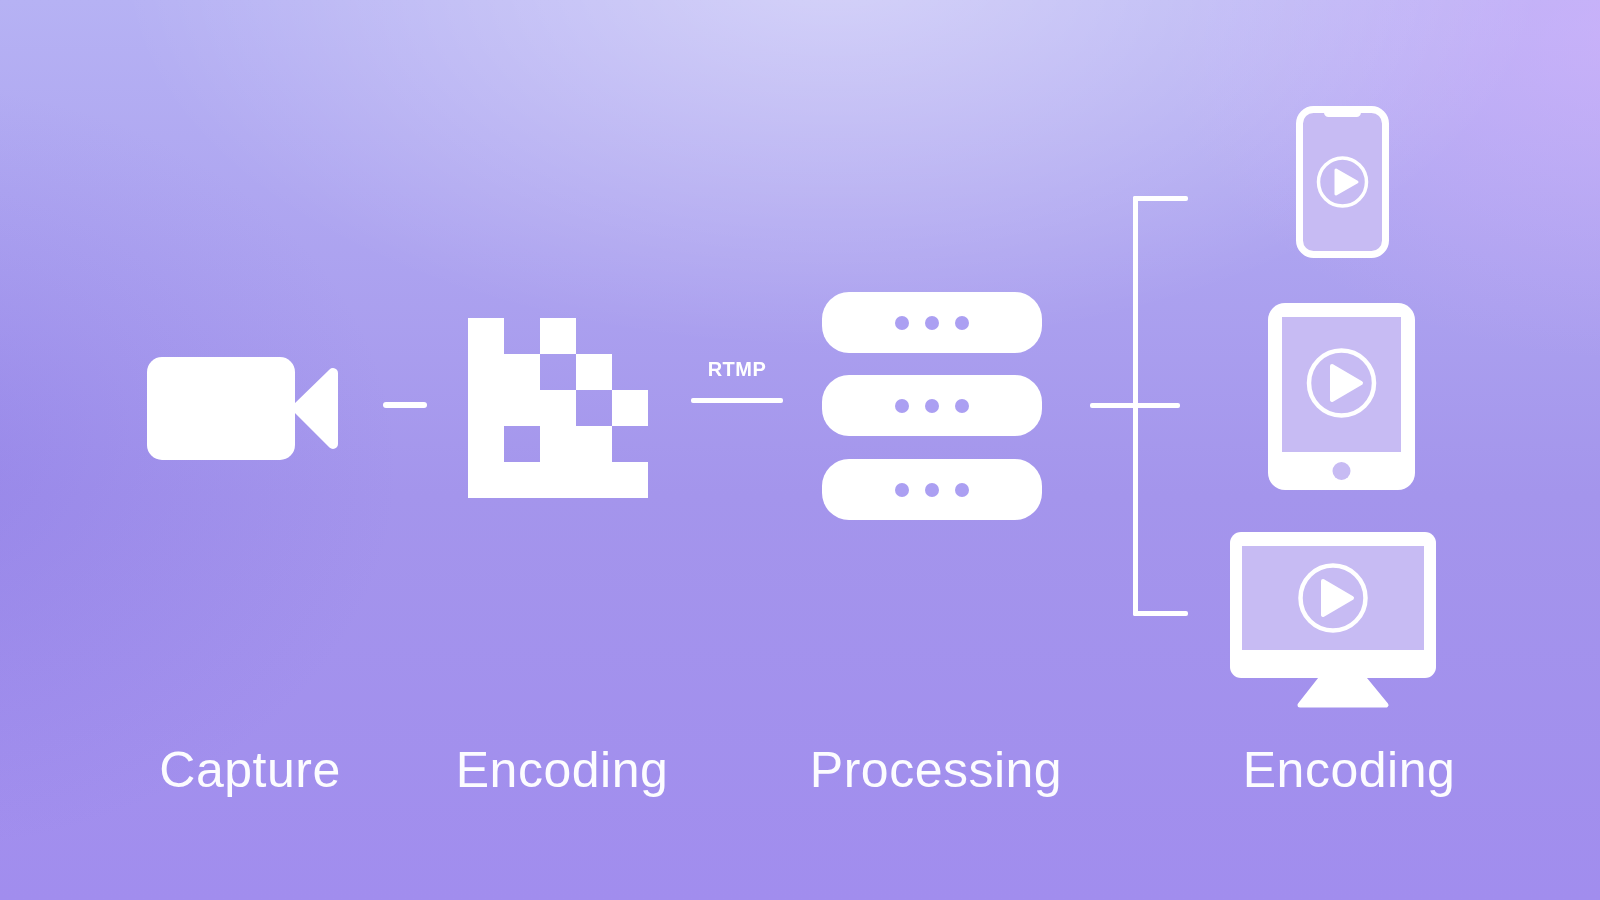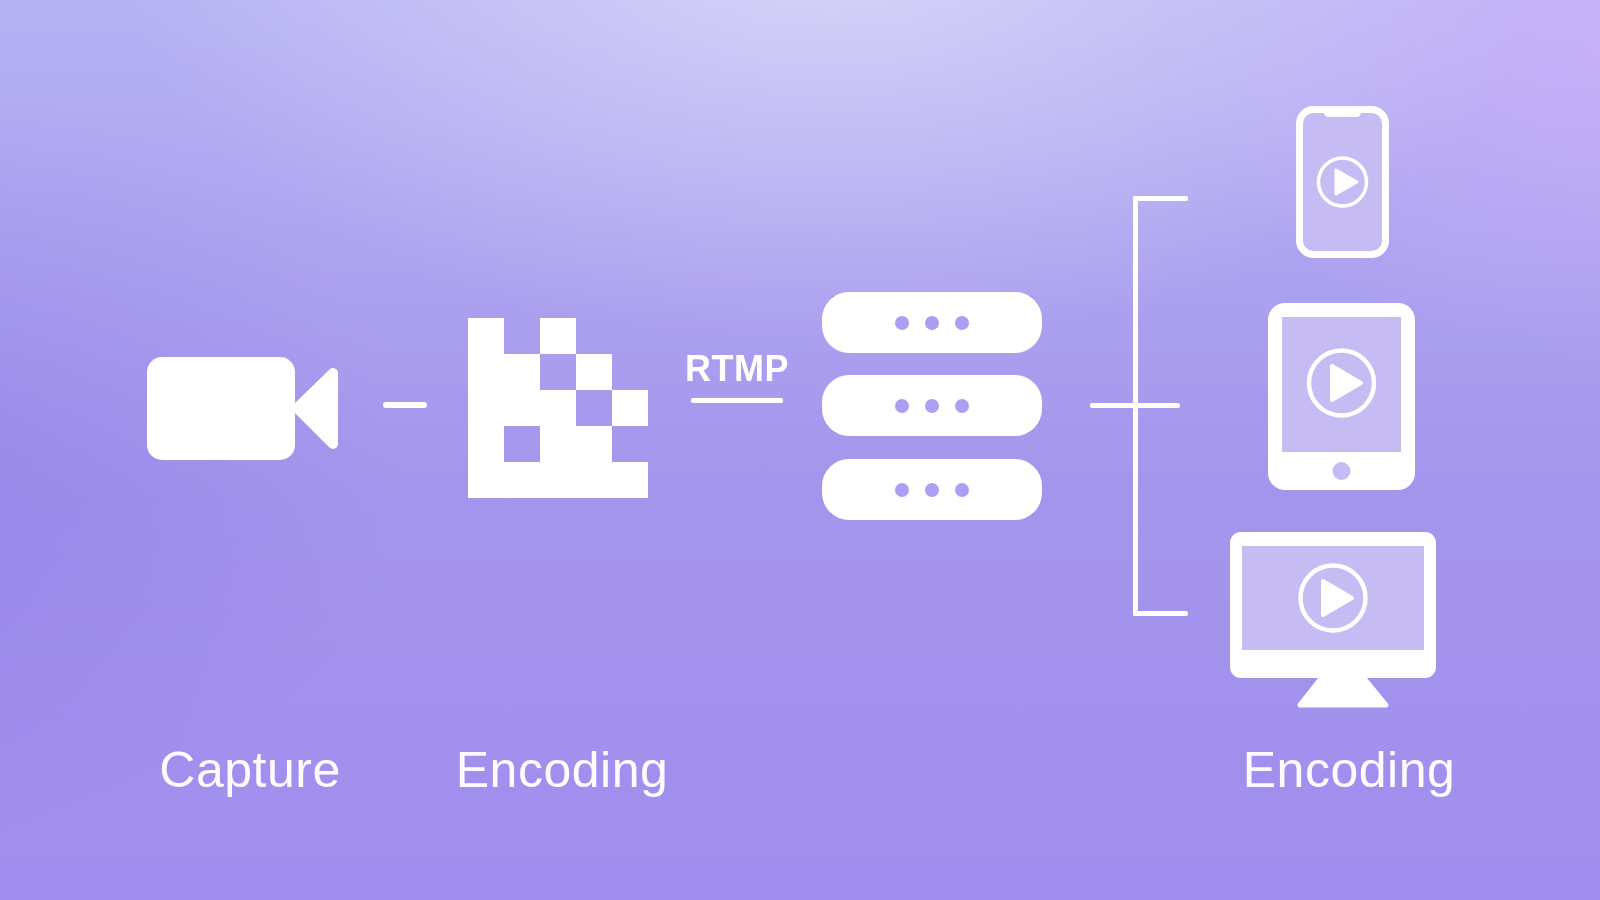--- a/index.html
+++ b/index.html
@@ -12,21 +12,21 @@
       radial-gradient(1150px 620px at 52% -4%, rgba(255,255,255,0.42), rgba(255,255,255,0) 62%),
       radial-gradient(780px 540px at 102% 4%, rgba(219,178,255,0.50), rgba(219,178,255,0) 60%),
       radial-gradient(900px 700px at -6% 52%, rgba(122,102,226,0.30), rgba(122,102,226,0) 55%),
       linear-gradient(180deg, #b6b2f4 0%, #a495ec 55%, #a18dee 100%);
   }
   .abs{position:absolute;}
   .white{background:#ffffff;}
   
   .dash{left:383px;top:402px;width:44px;height:6px;border-radius:3px;}
   .rtmp{left:737px;top:354px;transform:translateX(-50%);text-align:center;}
-  .rtmp-text{color:#ffffff;font-weight:700;font-size:36px;letter-spacing:.5px;line-height:30px;}
+  .rtmp-text{color:#ffffff;font-weight:700;font-size:20px;letter-spacing:.5px;line-height:30px;}
   .rtmp-line{width:92px;height:5px;background:#ffffff;border-radius:2px;margin:14px auto 0;}
   .bracket-v{left:1133px;top:196px;width:5px;height:420px;border-radius:2px;}
   .bracket-arm{height:5px;border-radius:2px;}
   .arm-top{left:1133px;top:196px;width:55px;}
   .arm-mid{left:1090px;top:403px;width:90px;}
   .arm-bot{left:1133px;top:611px;width:55px;}
   
   .pixel-grid{left:468px;top:318px;width:180px;height:180px;display:grid;
     grid-template-columns:repeat(5,1fr);grid-template-rows:repeat(5,1fr);}
   .px-cell{width:100%;height:100%;}
@@ -129,15 +129,16 @@
     <rect x="15" y="17" width="182" height="104" fill="#c7bbf3"></rect>
     <g>
       <circle cx="106" cy="69" r="32.5" fill="none" stroke="#ffffff" stroke-width="4.5"></circle>
       <path d="M96 52 L125 69 L96 86 Z" fill="#ffffff" stroke="#ffffff" stroke-width="4" stroke-linejoin="round"></path>
     </g>
     <path d="M95 148 L136 148 L159 176 L73 176 Z" fill="#ffffff" stroke="#ffffff" stroke-width="5" stroke-linejoin="round"></path>
   </svg>
 
   <div class="abs stage-label" style="left:250px">Capture</div>
   <div class="abs stage-label" style="left:562px">Encoding</div>
+  <div class="abs stage-label" style="left:936px">Processing</div>
   <div class="abs stage-label" style="left:1349px">Encoding</div>
 
 </div>
 
 </body></html>

